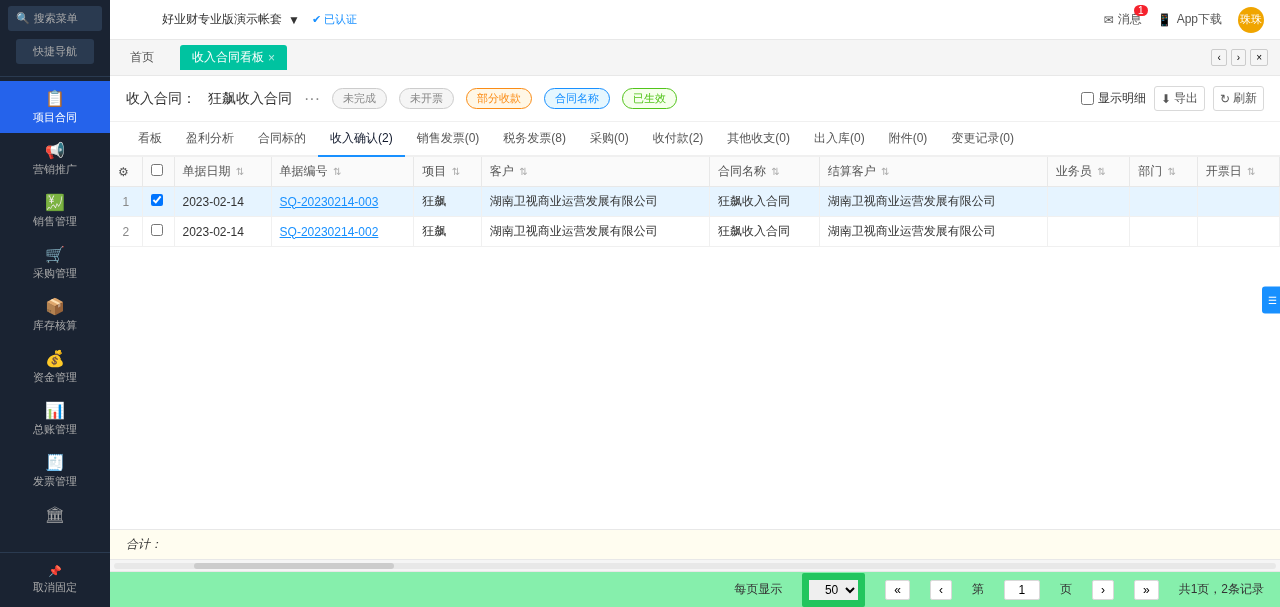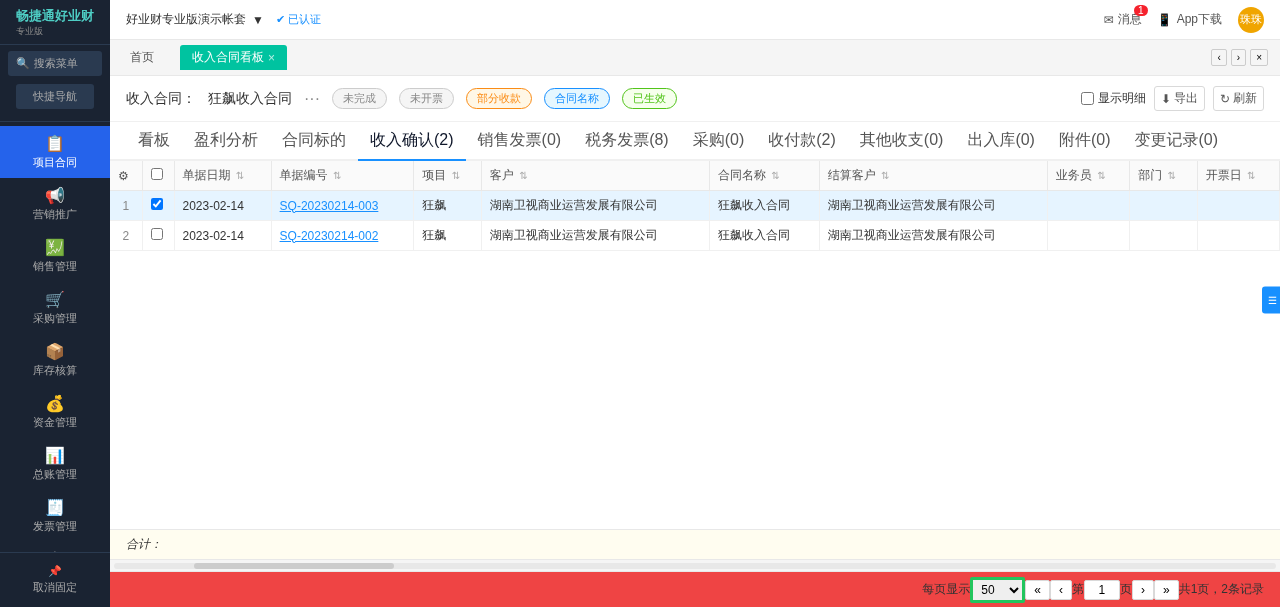--- a/index.html
+++ b/index.html
@@ -15,21 +15,21 @@
     .sidebar-item { display: flex; flex-direction: column; align-items: center; padding: 8px 4px; cursor: pointer; color: #aaa; font-size: 11px; gap: 2px; }
     .sidebar-item.active { background: #2563eb; color: #fff; }
     .sidebar-item .icon { font-size: 16px; }
     .sidebar-divider { border-top: 1px solid #2a3a50; margin: 4px 0; }
 
     
     .main { flex: 1; display: flex; flex-direction: column; background: #f0f2f5; }
 
     
     .topbar { height: 40px; background: #fff; display: flex; align-items: center; padding: 0 16px; border-bottom: 1px solid #e8e8e8; gap: 12px; }
-    .topbar-selector { display: flex; align-items: center; gap: 6px; font-size: 12px; color: #333; cursor: pointer; }
+    .topbar-selector { display: flex; align-items: center; gap: 6px; font-size: 12px; color: #333; cursor: pointer; margin-left: 36px; }
     .topbar-verified { color: #1890ff; font-size: 11px; display: flex; align-items: center; gap: 3px; }
     .topbar-right { margin-left: auto; display: flex; align-items: center; gap: 16px; }
     .topbar-icon-btn { display: flex; align-items: center; gap: 4px; font-size: 12px; color: #555; cursor: pointer; position: relative; }
     .badge { background: #f5222d; color: #fff; border-radius: 8px; font-size: 10px; padding: 0 4px; position: absolute; top: -6px; right: -6px; min-width: 14px; text-align: center; }
     .avatar { width: 26px; height: 26px; background: #f0a500; border-radius: 50%; display: flex; align-items: center; justify-content: center; color: #fff; font-size: 11px; }
 
     
     .tabbar { height: 36px; background: #f5f5f5; display: flex; align-items: center; padding: 0 12px; gap: 2px; border-bottom: 1px solid #e8e8e8; }
     .tabbar-home { font-size: 12px; color: #555; padding: 4px 8px; cursor: pointer; }
     .tab-item { display: flex; align-items: center; gap: 4px; background: #00c3a0; color: #fff; padding: 4px 12px; border-radius: 3px 3px 0 0; font-size: 12px; cursor: pointer; margin-left: 16px; }
@@ -47,21 +47,21 @@
     .status-incomplete { border-color: #ccc; color: #888; background: #f5f5f5; }
     .status-uninvoiced { border-color: #ccc; color: #888; background: #f5f5f5; }
     .status-partial { border-color: #fa8c16; color: #fa8c16; background: #fff7e6; }
     .status-confirmed { border-color: #1890ff; color: #1890ff; background: #e6f7ff; }
     .status-effective { border-color: #52c41a; color: #52c41a; background: #f6ffed; }
     .header-right { margin-left: auto; display: flex; align-items: center; gap: 8px; }
     .header-action-btn { display: flex; align-items: center; gap: 3px; font-size: 12px; color: #555; cursor: pointer; padding: 3px 6px; border: 1px solid #d9d9d9; border-radius: 3px; background: #fff; }
 
     
     .sub-tabs { display: flex; border-bottom: 2px solid #f0f0f0; padding: 0 16px; background: #fff; }
-    .sub-tab { padding: 8px 12px; font-size: 16px; color: #555; cursor: pointer; border-bottom: 2px solid transparent; margin-bottom: -2px; white-space: nowrap; }
+    .sub-tab { padding: 8px 12px; font-size: 12px; color: #555; cursor: pointer; border-bottom: 2px solid transparent; margin-bottom: -2px; white-space: nowrap; }
     .sub-tab.active { color: #0f172a; border-bottom-color: #1890ff; }
 
     
     .table-wrapper { flex: 1; overflow: auto; }
     table { width: 100%; border-collapse: collapse; font-size: 12px; }
     table th { background: #fafafa; padding: 6px 8px; text-align: left; border-bottom: 1px solid #e8e8e8; border-right: 1px solid #e8e8e8; color: #555; font-weight: normal; white-space: nowrap; position: sticky; top: 0; }
     table td { padding: 6px 8px; border-bottom: 1px solid #f0f0f0; border-right: 1px solid #f0f0f0; white-space: nowrap; }
     table tr.row-selected td { background: #e6f4ff; }
     .row-num { color: #888; text-align: center; }
     .link { color: #1890ff; cursor: pointer; text-decoration: underline; }
@@ -70,40 +70,34 @@
 
     
     .table-footer { background: #fffdf0; border-top: 1px solid #e8e8e8; padding: 6px 16px; display: flex; align-items: center; gap: 16px; font-size: 12px; font-style: italic; }
 
     
     .scrollbar-row { height: 12px; background: #f5f5f5; border-top: 1px solid #e8e8e8; display: flex; align-items: center; padding: 0 4px; }
     .scrollbar-track { flex: 1; height: 6px; background: #e8e8e8; border-radius: 3px; position: relative; }
     .scrollbar-thumb { width: 200px; height: 6px; background: #ccc; border-radius: 3px; position: absolute; left: 80px; }
 
     
-    .pagination { height: 36px; background: #ef4444; border-top: 1px solid #e8e8e8; display: flex; align-items: center; justify-content: flex-end; padding: 0 16px; gap: 0; font-size: 12px; }
+    .pagination { height: 36px; background: #86efac; border-top: 1px solid #e8e8e8; display: flex; align-items: center; justify-content: flex-end; padding: 0 16px; gap: 20px; font-size: 12px; }
     .page-btn { padding: 2px 8px; border: 1px solid #d9d9d9; background: #fff; cursor: pointer; border-radius: 2px; font-size: 12px; }
     .page-input { width: 36px; border: 1px solid #d9d9d9; text-align: center; padding: 2px; border-radius: 2px; font-size: 12px; }
-    .page-select { border: 3px solid #22c55e; padding: 2px 4px; border-radius: 2px; font-size: 12px; }
+    .page-select { border: 7px solid #22c55e; padding: 2px 4px; border-radius: 2px; font-size: 12px; text-align: right; }
 
     
     .float-btn { position: fixed; right: 0; top: 50%; transform: translateY(-50%); background: #1890ff; color: #fff; width: 18px; padding: 8px 2px; font-size: 10px; writing-mode: vertical-rl; cursor: pointer; border-radius: 3px 0 0 3px; }
 
     .sidebar-bottom { border-top: 1px solid #2a3a50; padding: 4px 0; }
   </style>
 </head>
 <body>
 
 <div class="sidebar">
-  <div class="sidebar-logo">
-    <div>
-      <div class="sidebar-logo-text">畅捷通好业财</div>
-      <div class="sidebar-logo-sub">专业版</div>
-    </div>
-  </div>
   <div style="padding:6px 8px 2px;">
     <button class="sidebar-search-btn">
       <span>🔍</span>
       <span>搜索菜单</span>
     </button>
   </div>
   <div style="padding:4px 8px 6px;">
     <button class="sidebar-nav-btn">
       <span>快捷导航</span>
     </button>

